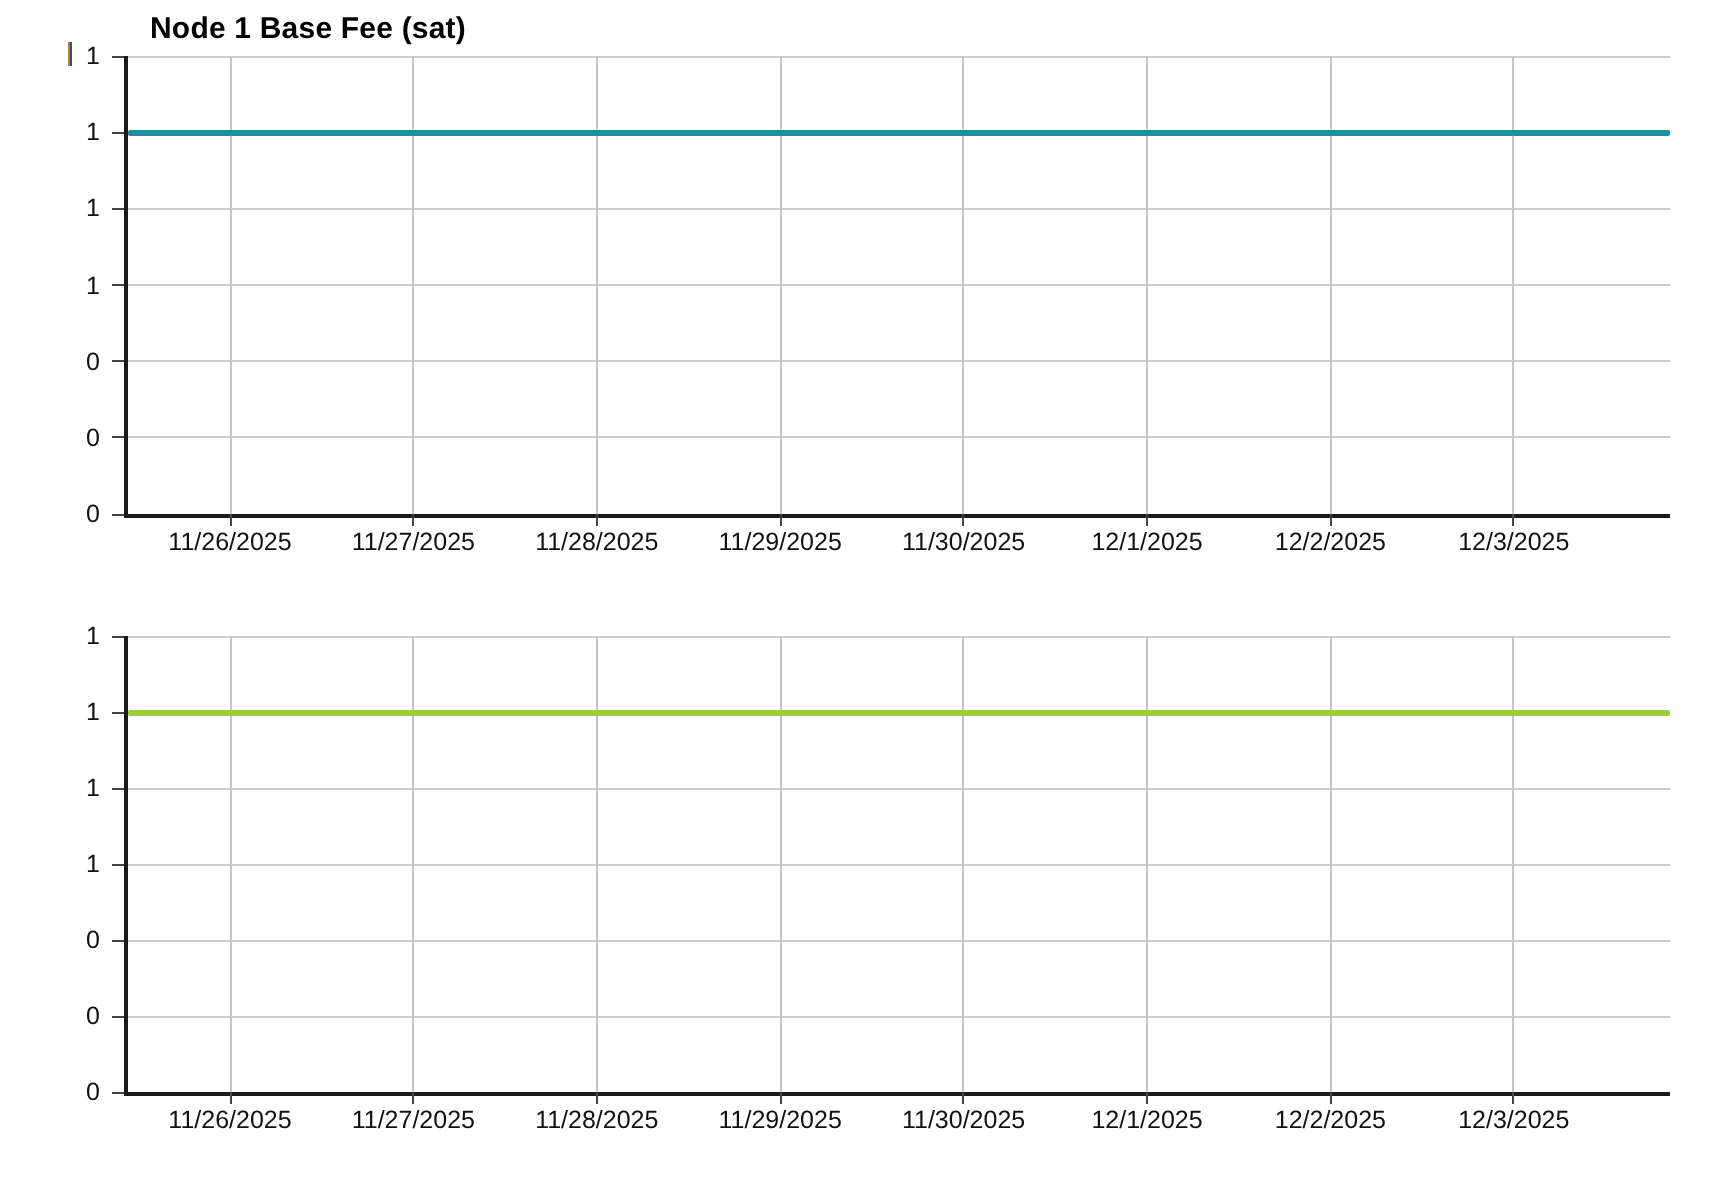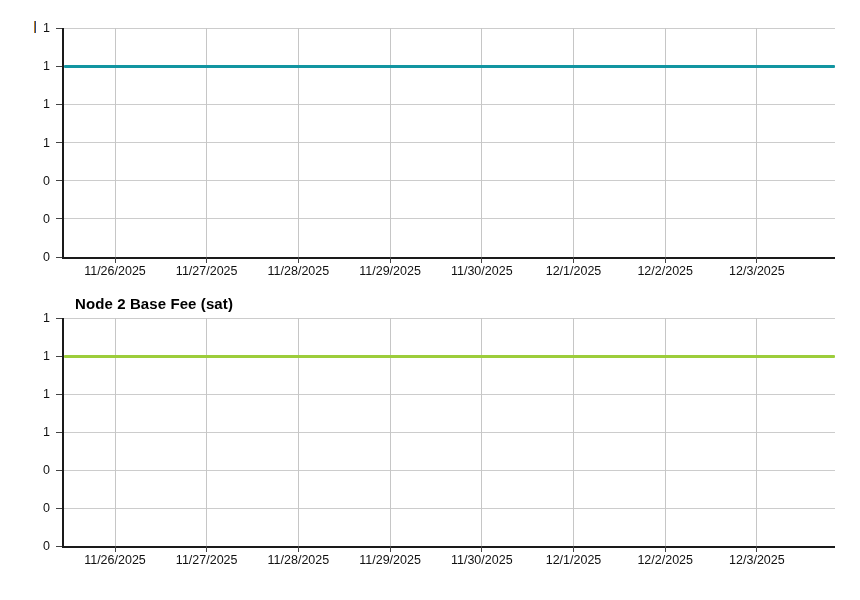--- a/index.html
+++ b/index.html
@@ -30,20 +30,21 @@
   .series-line{position:absolute;height:3px;border-radius:1px;}
   .artifact{position:absolute;left:34px;top:21px;width:2px;height:12px;}
   .artifact .a1{position:absolute;left:0;top:0;width:1px;height:100%;background:#c07b1d;}
   .artifact .a2{position:absolute;left:1px;top:0;width:1px;height:100%;background:#2a4d8f;}
 </style>
 </head>
 <body>
 
 <div class="canvas">
 
+  <div class="chart-title" style="top:6px;">Node 1 Base Fee (sat)</div>
   <div class="plot" style="left: 62px; top: 28px; width: 771px; height: 229px;">
       <div class="gridline-h" style="top: -0.5px;"></div>
       <div class="ytick" style="left: -8px; top: -0.5px;"></div>
       <div class="ylab" style="left: -44px; top: -7px;">1</div>
       <div class="gridline-h" style="top: 37.6667px;"></div>
       <div class="ytick" style="left: -8px; top: 37.6667px;"></div>
       <div class="ylab" style="left: -44px; top: 31.1667px;">1</div>
       <div class="gridline-h" style="top: 75.8333px;"></div>
       <div class="ytick" style="left: -8px; top: 75.8333px;"></div>
       <div class="ylab" style="left: -44px; top: 69.3333px;">1</div>
@@ -78,21 +79,20 @@
       <div class="xlab" style="left: 463.5px; top: 236px;">12/1/2025</div>
       <div class="gridline-v" style="left: 600.7px;"></div>
       <div class="xtick" style="left: 600.7px; top: 229px;"></div>
       <div class="xlab" style="left: 555.2px; top: 236px;">12/2/2025</div>
       <div class="gridline-v" style="left: 692.4px;"></div>
       <div class="xtick" style="left: 692.4px; top: 229px;"></div>
       <div class="xlab" style="left: 646.9px; top: 236px;">12/3/2025</div>
       <div class="series-line" style="left: 0px; width: 771px; top: 36.6667px; background: rgb(18, 149, 161);"></div>
     </div>
 
-  <div class="chart-title" style="top:295px;">Node 2 Base Fee (sat)</div>
   <div class="plot" style="left: 62px; top: 318px; width: 771px; height: 228px;">
       <div class="gridline-h" style="top: -0.5px;"></div>
       <div class="ytick" style="left: -8px; top: -0.5px;"></div>
       <div class="ylab" style="left: -44px; top: -7px;">1</div>
       <div class="gridline-h" style="top: 37.5px;"></div>
       <div class="ytick" style="left: -8px; top: 37.5px;"></div>
       <div class="ylab" style="left: -44px; top: 31px;">1</div>
       <div class="gridline-h" style="top: 75.5px;"></div>
       <div class="ytick" style="left: -8px; top: 75.5px;"></div>
       <div class="ylab" style="left: -44px; top: 69px;">1</div>

